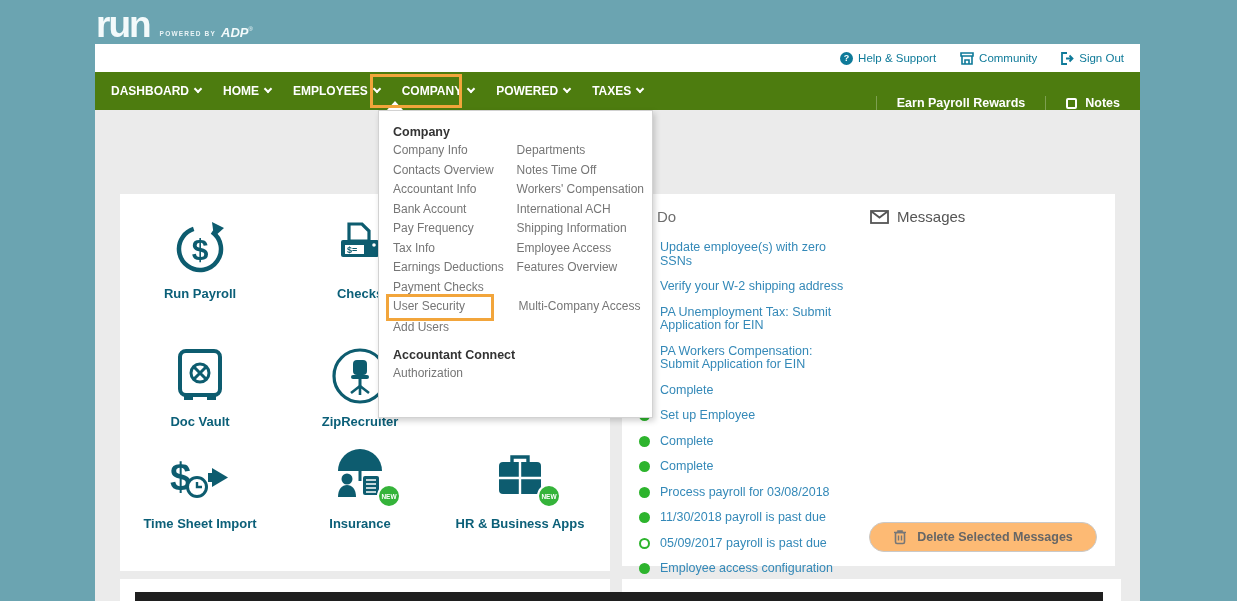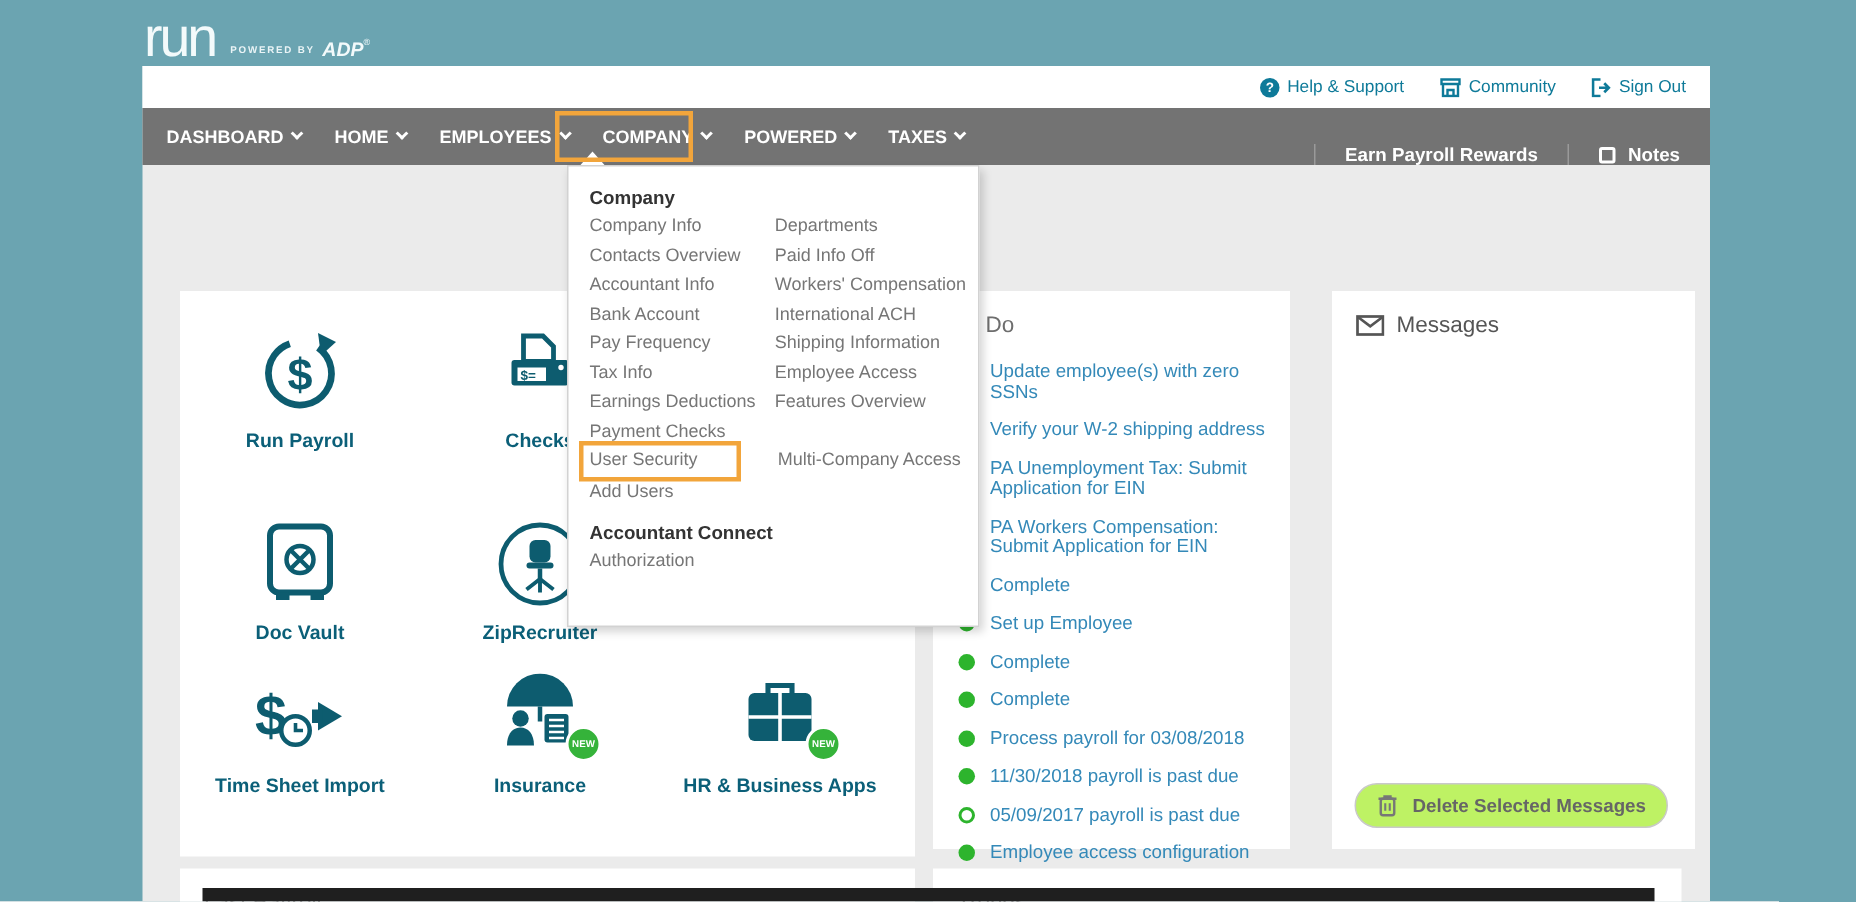--- a/index.html
+++ b/index.html
@@ -1,45 +1,45 @@
 <!DOCTYPE html>
 <html><head>
 <meta charset="utf-8">
 <style>
   *{margin:0;padding:0;box-sizing:border-box;font-family:"Liberation Sans",sans-serif}
   html,body{width:1237px;height:601px;overflow:hidden}
   .stage{position:relative;width:1237px;height:601px;background:#6ba4b1}
 
   
   .logo-area{position:absolute;left:96px;top:2px;height:42px;display:flex;align-items:flex-end;color:#f3fafb}
-  .logo-run{font-size:37px;font-weight:normal;letter-spacing:-2px;line-height:38px}
+  .logo-run{font-size:37px;font-weight:bold;letter-spacing:-2px;line-height:38px}
   .logo-tag{margin:0 0 7px 10px;font-size:6.5px;letter-spacing:1.2px;color:#eaf4f6;font-weight:bold}
   .logo-adp{font-size:13px;font-style:italic;font-weight:bold;margin:0 0 4px 5px}
   .logo-reg{font-size:6px;margin-bottom:12px}
 
   
   .window{position:absolute;left:95px;top:44px;width:1045px;height:557px;background:#ebebeb}
 
   .utilbar{height:28px;background:#fff;display:flex;justify-content:flex-end;align-items:center;gap:24px;padding-right:16px}
   .uitem{display:flex;align-items:center;gap:5px;color:#0e7a99;font-size:11.5px;cursor:pointer}
   .help-circle{width:13px;height:13px;border-radius:50%;background:#0e7a99;color:#fff;font-size:9px;font-weight:bold;display:flex;align-items:center;justify-content:center}
 
-  .navbar{height:38px;background:#737373;display:flex;align-items:stretch;color:#fff}
+  .navbar{height:38px;background:#4d7c0f;display:flex;align-items:stretch;color:#fff}
   .nav-left{display:flex;align-items:center;gap:22px;padding-left:16px}
   .nav-item{display:flex;align-items:center;gap:6px;font-size:12px;font-weight:bold;cursor:pointer;white-space:nowrap}
   .chev{width:6px;height:6px;border-right:2px solid #fff;border-bottom:2px solid #fff;transform:rotate(45deg);margin-top:-4px;display:inline-block}
   .nav-right{margin-left:auto;display:flex;align-items:flex-end}
   .nav-btn{display:flex;align-items:center;gap:8px;padding:0 20px;border-left:1px solid rgba(255,255,255,.28);font-size:12.5px;font-weight:bold;cursor:pointer;white-space:nowrap}
   .notes-box{width:11px;height:11px;border:2px solid #fff;border-radius:2px}
 
   
   .panel{position:absolute;background:#fff}
   .apps-panel{left:25px;top:84px;width:490px;height:377px}
   .todo-panel{left:527px;top:84px;width:238px;height:372px}
-  .messages-panel{left:793px;top:84px;width:242px;height:372px}
+  .messages-panel{left:759px;top:84px;width:261px;height:372px}
   .lastpayroll-panel{left:25px;top:469px;width:490px;height:88px}
   .trends-panel{left:527px;top:469px;width:499px;height:88px}
 
   .panel-title{font-size:15px;color:#6e6e6e}
 
   
   .tile{position:absolute;width:150px;text-align:center;cursor:pointer}
   .tile .icon-box{height:64px;display:flex;align-items:center;justify-content:center;position:relative}
   .tile .app-label{margin-top:6px;font-size:13px;font-weight:bold;color:#0b5f78}
   .badge-new{position:absolute;width:24px;height:24px;border-radius:50%;background:#35b33a;border:2px solid #fff;color:#fff;font-size:6.5px;font-weight:bold;display:flex;align-items:center;justify-content:center;z-index:5}
@@ -49,21 +49,21 @@
   .todo-title{margin:0 0 16px 3px}
   .todo-list{list-style:none}
   .todo-item{position:relative;padding-left:26px;margin-bottom:12px;font-size:12.5px;line-height:13.5px;color:#3489b8;cursor:pointer}
   .bullet{position:absolute;left:5px;top:1px;width:11px;height:11px;border-radius:50%}
   .bullet.filled{background:#2db42d}
   .bullet.hollow{border:2px solid #2db42d;background:#fff}
 
   
   .messages-panel{padding:14px 16px}
   .messages-title{display:flex;align-items:center;gap:8px;font-size:15px;color:#555}
-  .msg-del-btn{position:absolute;left:15px;right:18px;bottom:14px;height:30px;border:1px solid #c9c9c9;border-radius:16px;background:#bef264;display:flex;align-items:center;justify-content:center;gap:10px;color:#666;font-size:12.5px;font-weight:bold;cursor:pointer}
+  .msg-del-btn{position:absolute;left:15px;right:18px;bottom:14px;height:30px;border:1px solid #c9c9c9;border-radius:16px;background:#fdba74;display:flex;align-items:center;justify-content:center;gap:10px;color:#666;font-size:12.5px;font-weight:bold;cursor:pointer}
 
   
   .lastpayroll-panel{padding:14px 16px}
   .trends-panel{padding:14px 16px}
 
   
   .dropdown{position:absolute;left:378px;top:110px;width:275px;height:308px;background:#fff;border:1px solid #d2d2d2;box-shadow:2px 3px 6px rgba(0,0,0,.18);z-index:50;padding:12px 8px 0 14px}
   .menu-section-title{font-size:12.5px;font-weight:bold;color:#333;line-height:18px}
   .menu-cols{display:flex}
   .menu-col{list-style:none}
@@ -315,21 +315,21 @@
         <li class="menu-item">Contacts Overview</li>
         <li class="menu-item">Accountant Info</li>
         <li class="menu-item">Bank Account</li>
         <li class="menu-item">Pay Frequency</li>
         <li class="menu-item">Tax Info</li>
         <li class="menu-item">Earnings Deductions</li>
         <li class="menu-item">Payment Checks</li>
       </ul>
       <ul class="menu-col c2">
         <li class="menu-item">Departments</li>
-        <li class="menu-item">Paid Info Off</li>
+        <li class="menu-item">Notes Time Off</li>
         <li class="menu-item">Workers' Compensation</li>
         <li class="menu-item">International ACH</li>
         <li class="menu-item">Shipping Information</li>
         <li class="menu-item">Employee Access</li>
         <li class="menu-item">Features Overview</li>
       </ul>
     </div>
 
     <div class="menu-cols">
       <ul class="menu-col c1">

